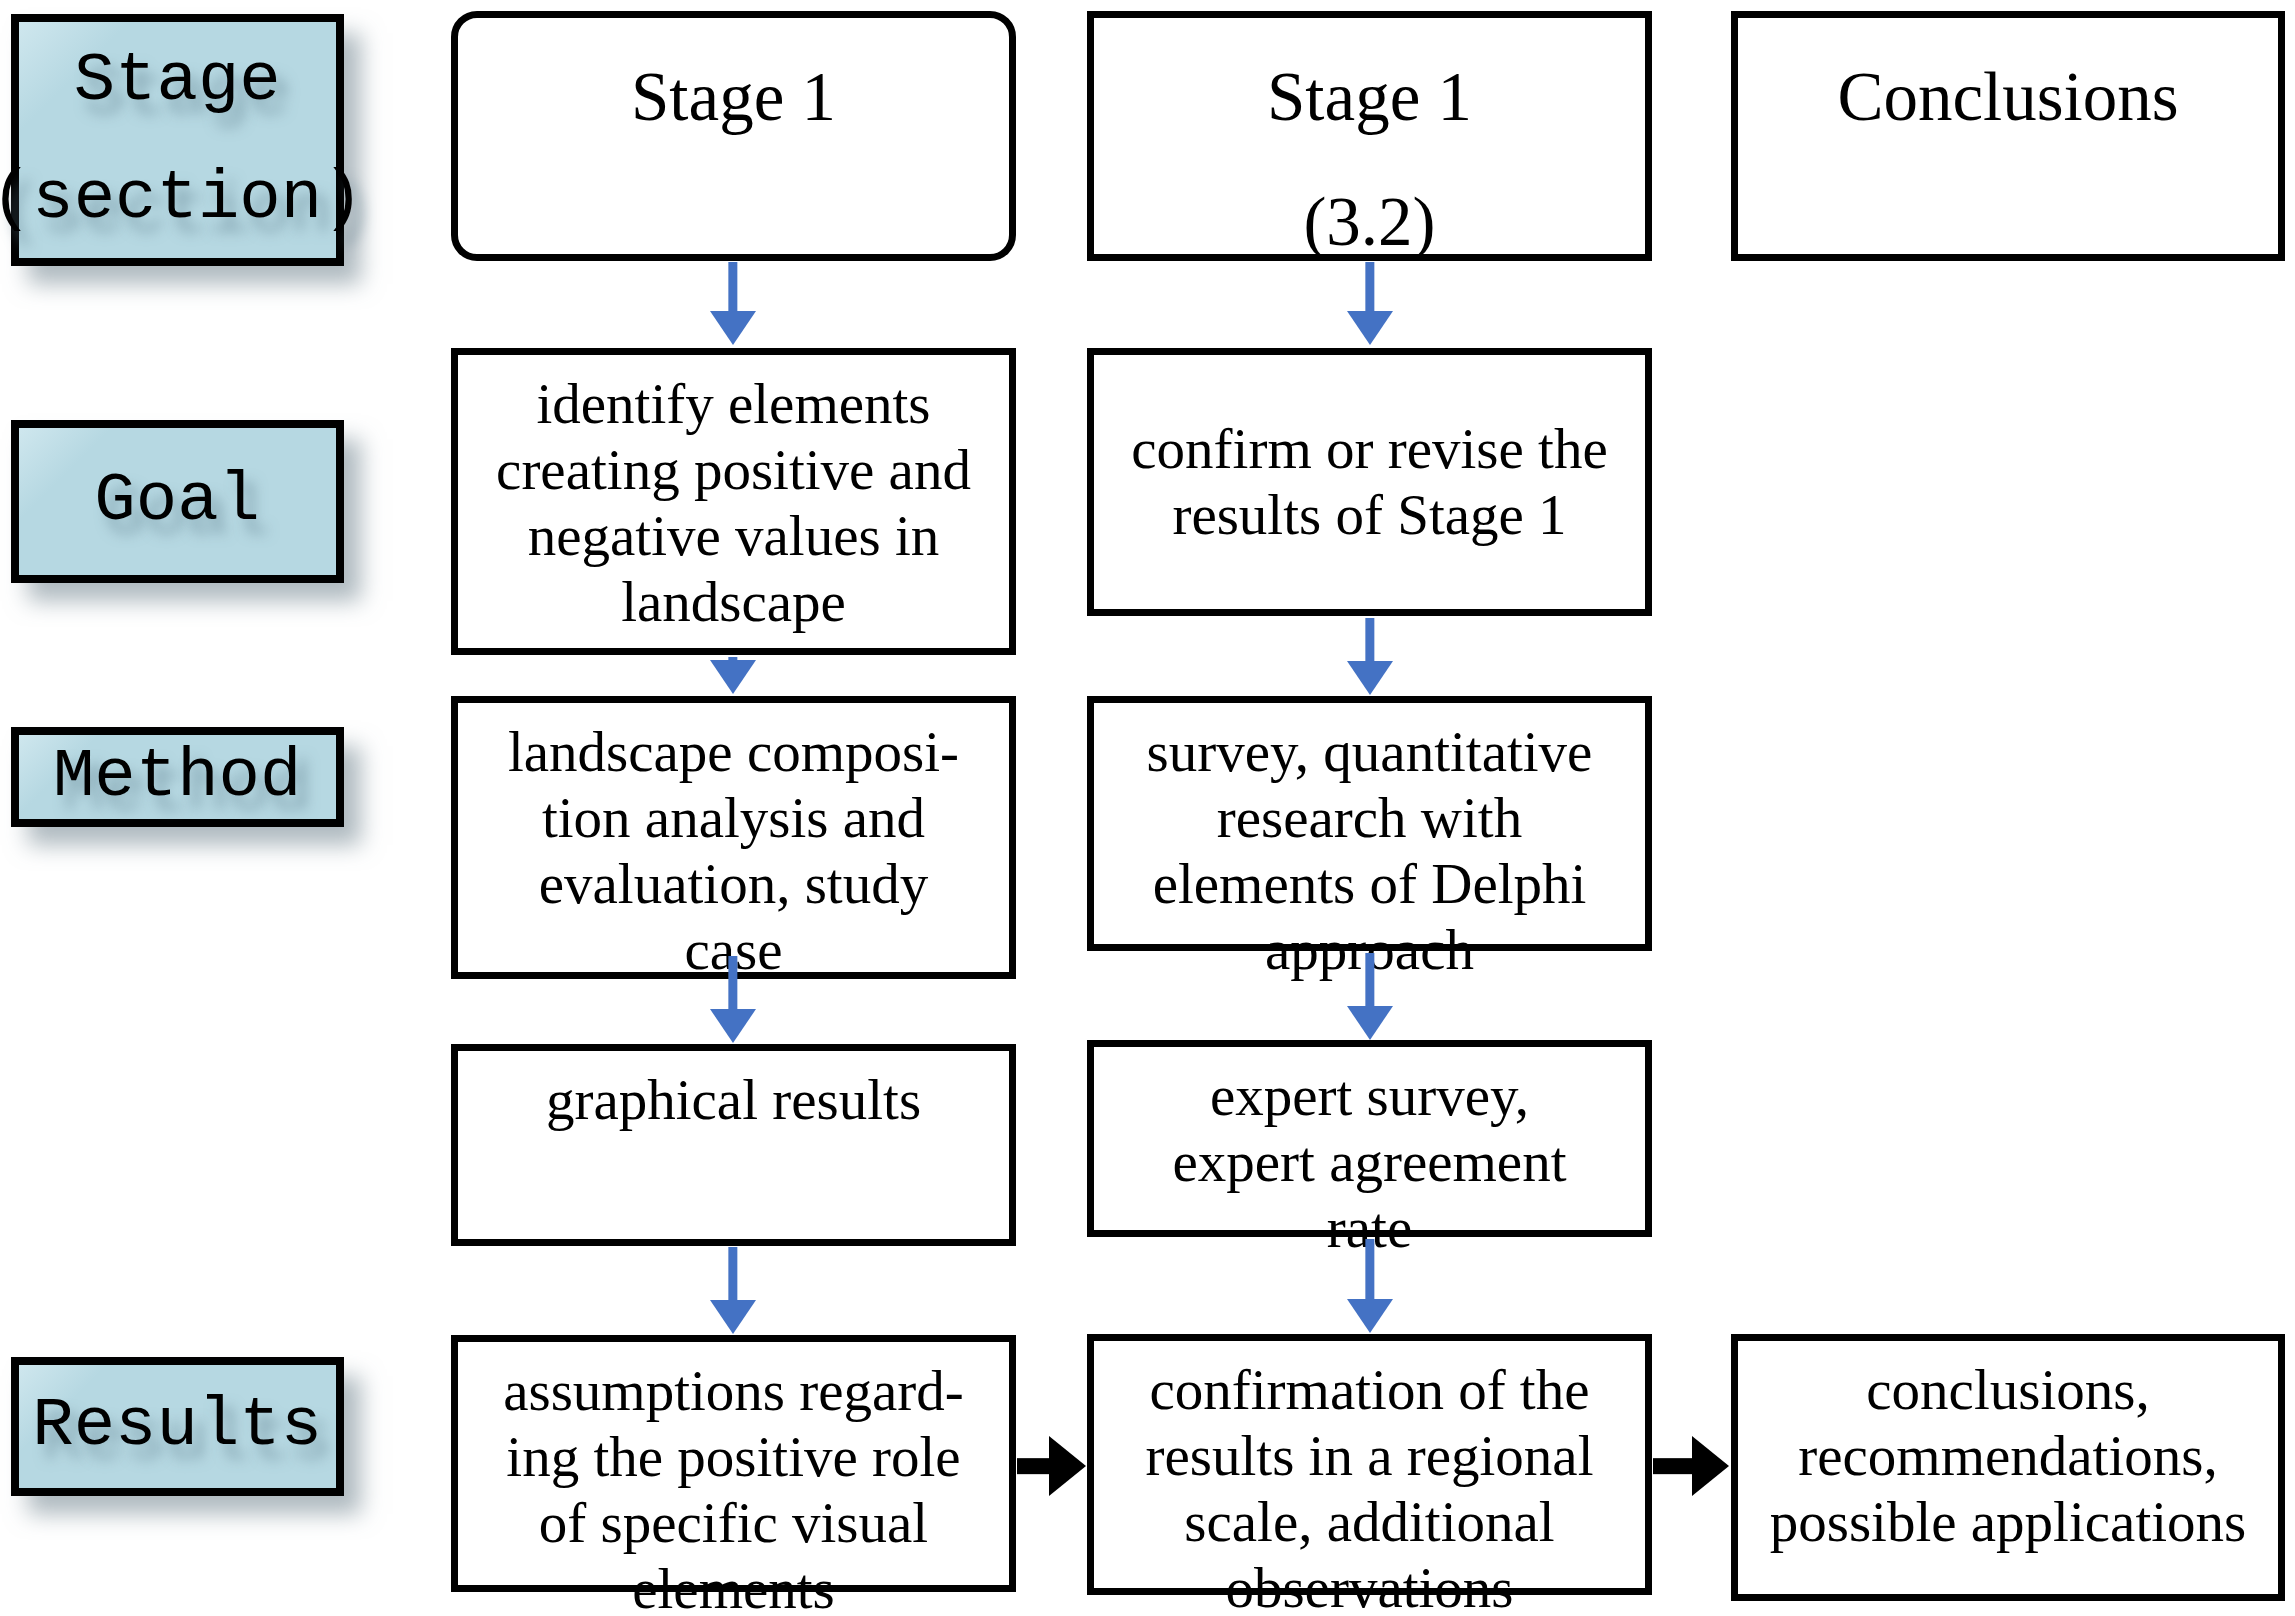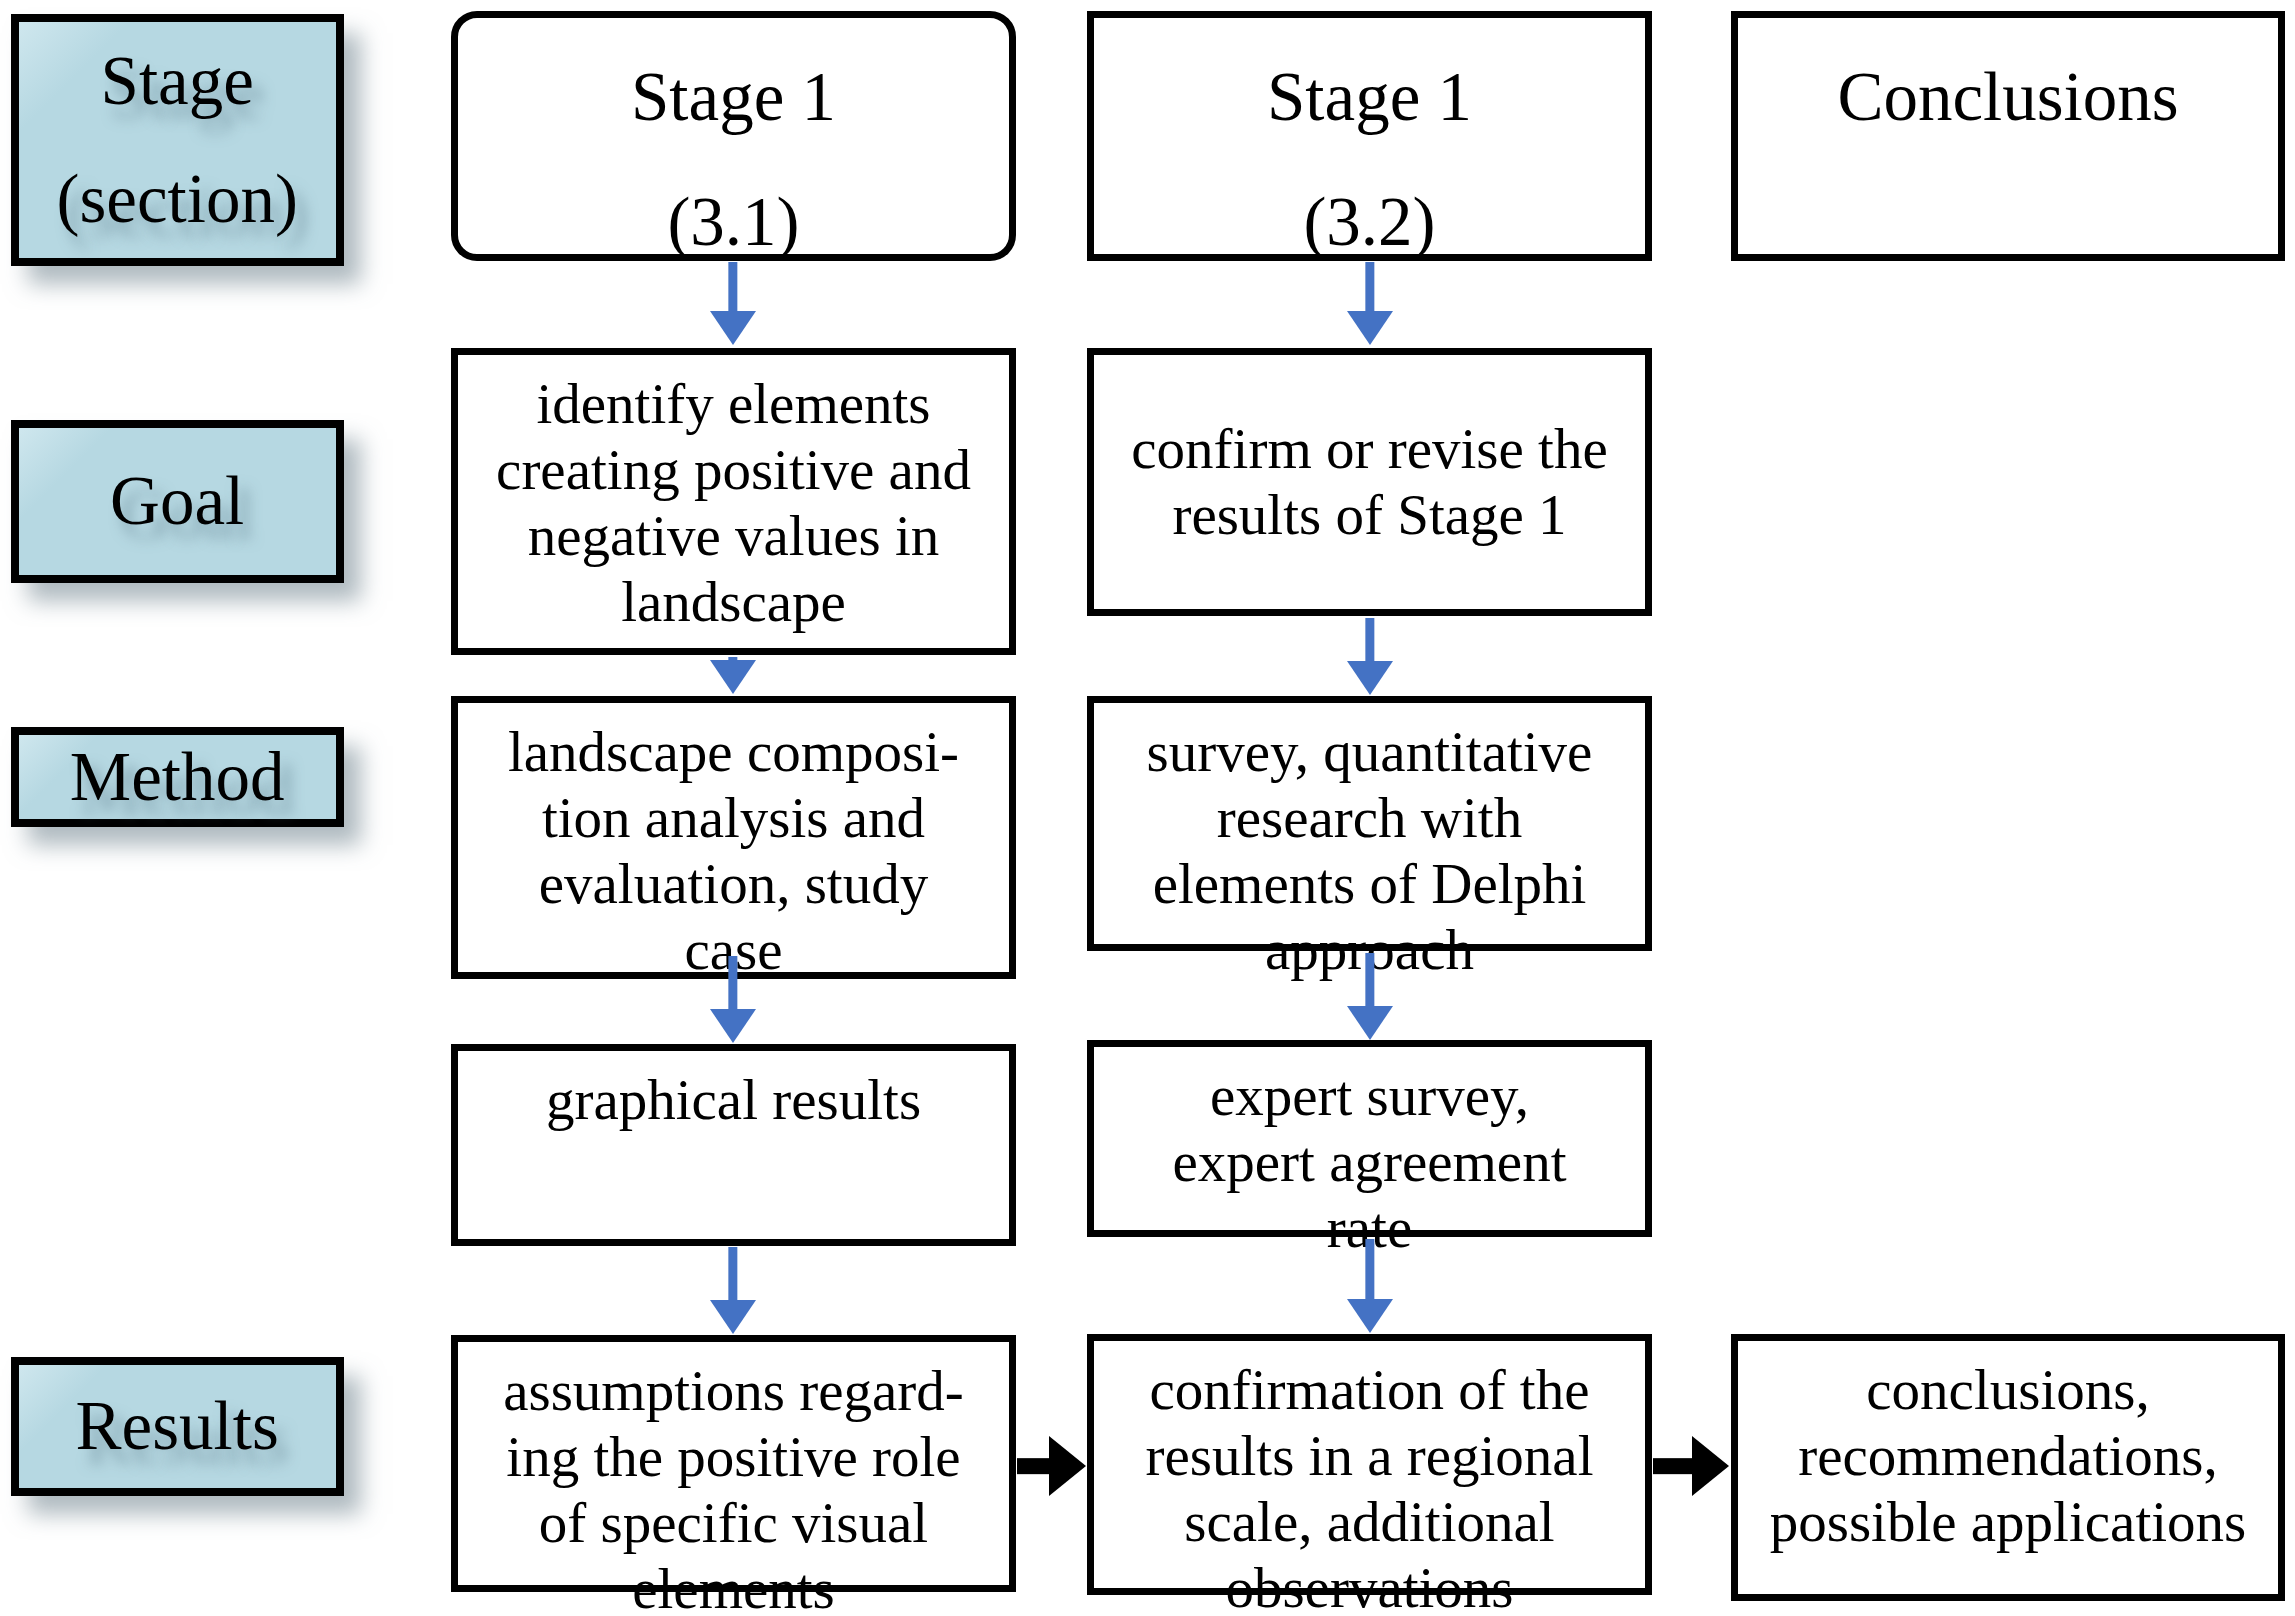--- a/index.html
+++ b/index.html
@@ -45,20 +45,21 @@
     flex-direction:column;
     align-items:center;
     justify-content:center;
     text-align:center;
     font-size:69px;
   }
   .label-box .lline{
     line-height:1.72;
     text-shadow:10px 14.3px 13px rgba(90,120,135,0.55);
     white-space:pre-line;
+    font-family:Liberation Mono, monospace;
   }
   
   .varrow{position:absolute;width:46px;}
   .varrow .stem{
     position:absolute;top:0;left:50%;transform:translateX(-50%);
     width:9.3px;height:calc(100% - 33px);
     background:var(--arrow-blue);
   }
   .varrow .head{
     position:absolute;bottom:0;left:50%;transform:translateX(-50%);
@@ -100,21 +101,20 @@
     <div class="lline">Method</div>
   </div>
 
 
   <div class="label-box" style="left:10.7px;top:1357px;width:333px;height:139px;">
     <div class="lline">Results</div>
   </div>
 
   <div class="box header-box" style="left:451px;top:10.7px;width:565px;height:250px;border-radius:26px;">
     <div class="hline">Stage 1</div>
-    <div class="hline">(3.1)</div>
   </div>
 
   <div class="box header-box" style="left:1087px;top:10.7px;width:565px;height:250px;">
     <div class="hline">Stage 1</div>
     <div class="hline">(3.2)</div>
   </div>
 
   <div class="box header-box" style="left:1731px;top:10.7px;width:554px;height:250px;">
     <div class="hline">Conclusions</div>
   </div>

